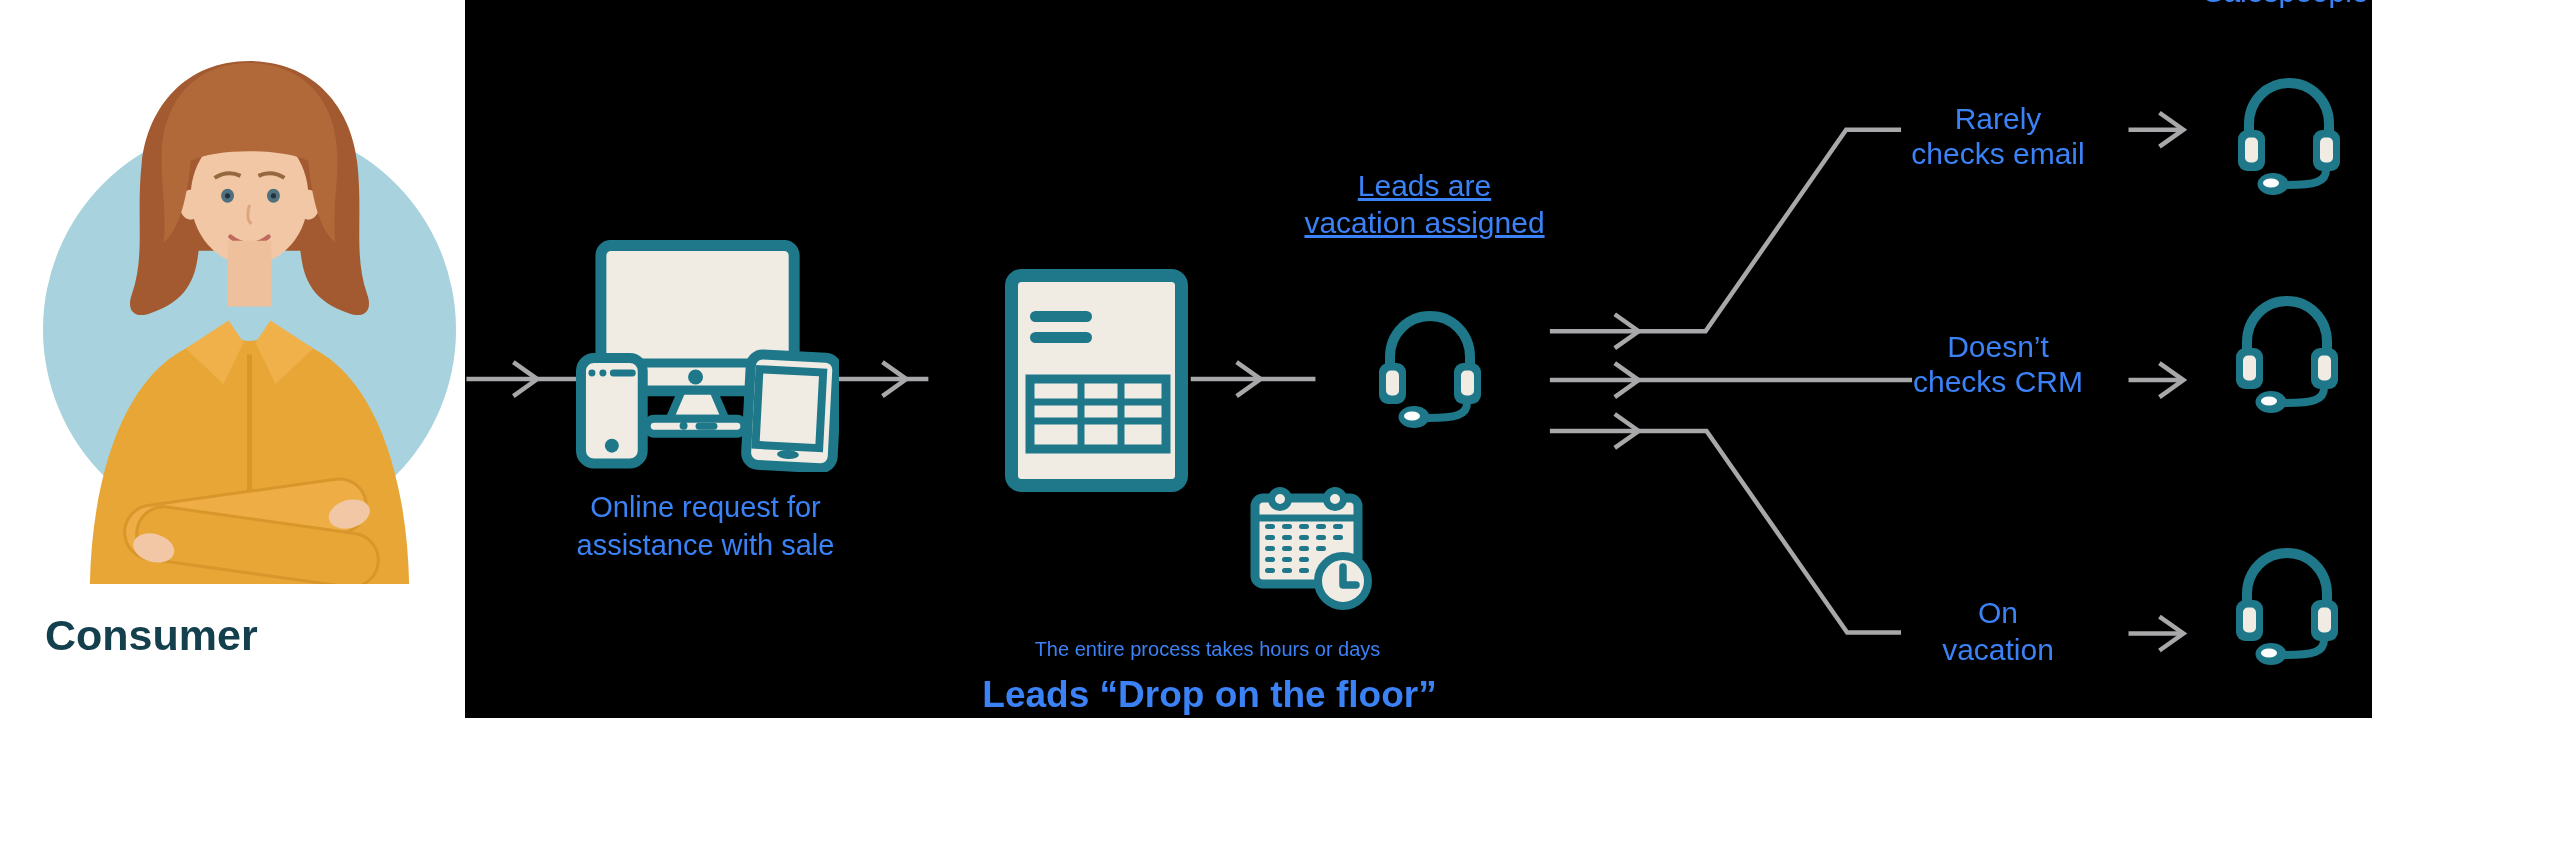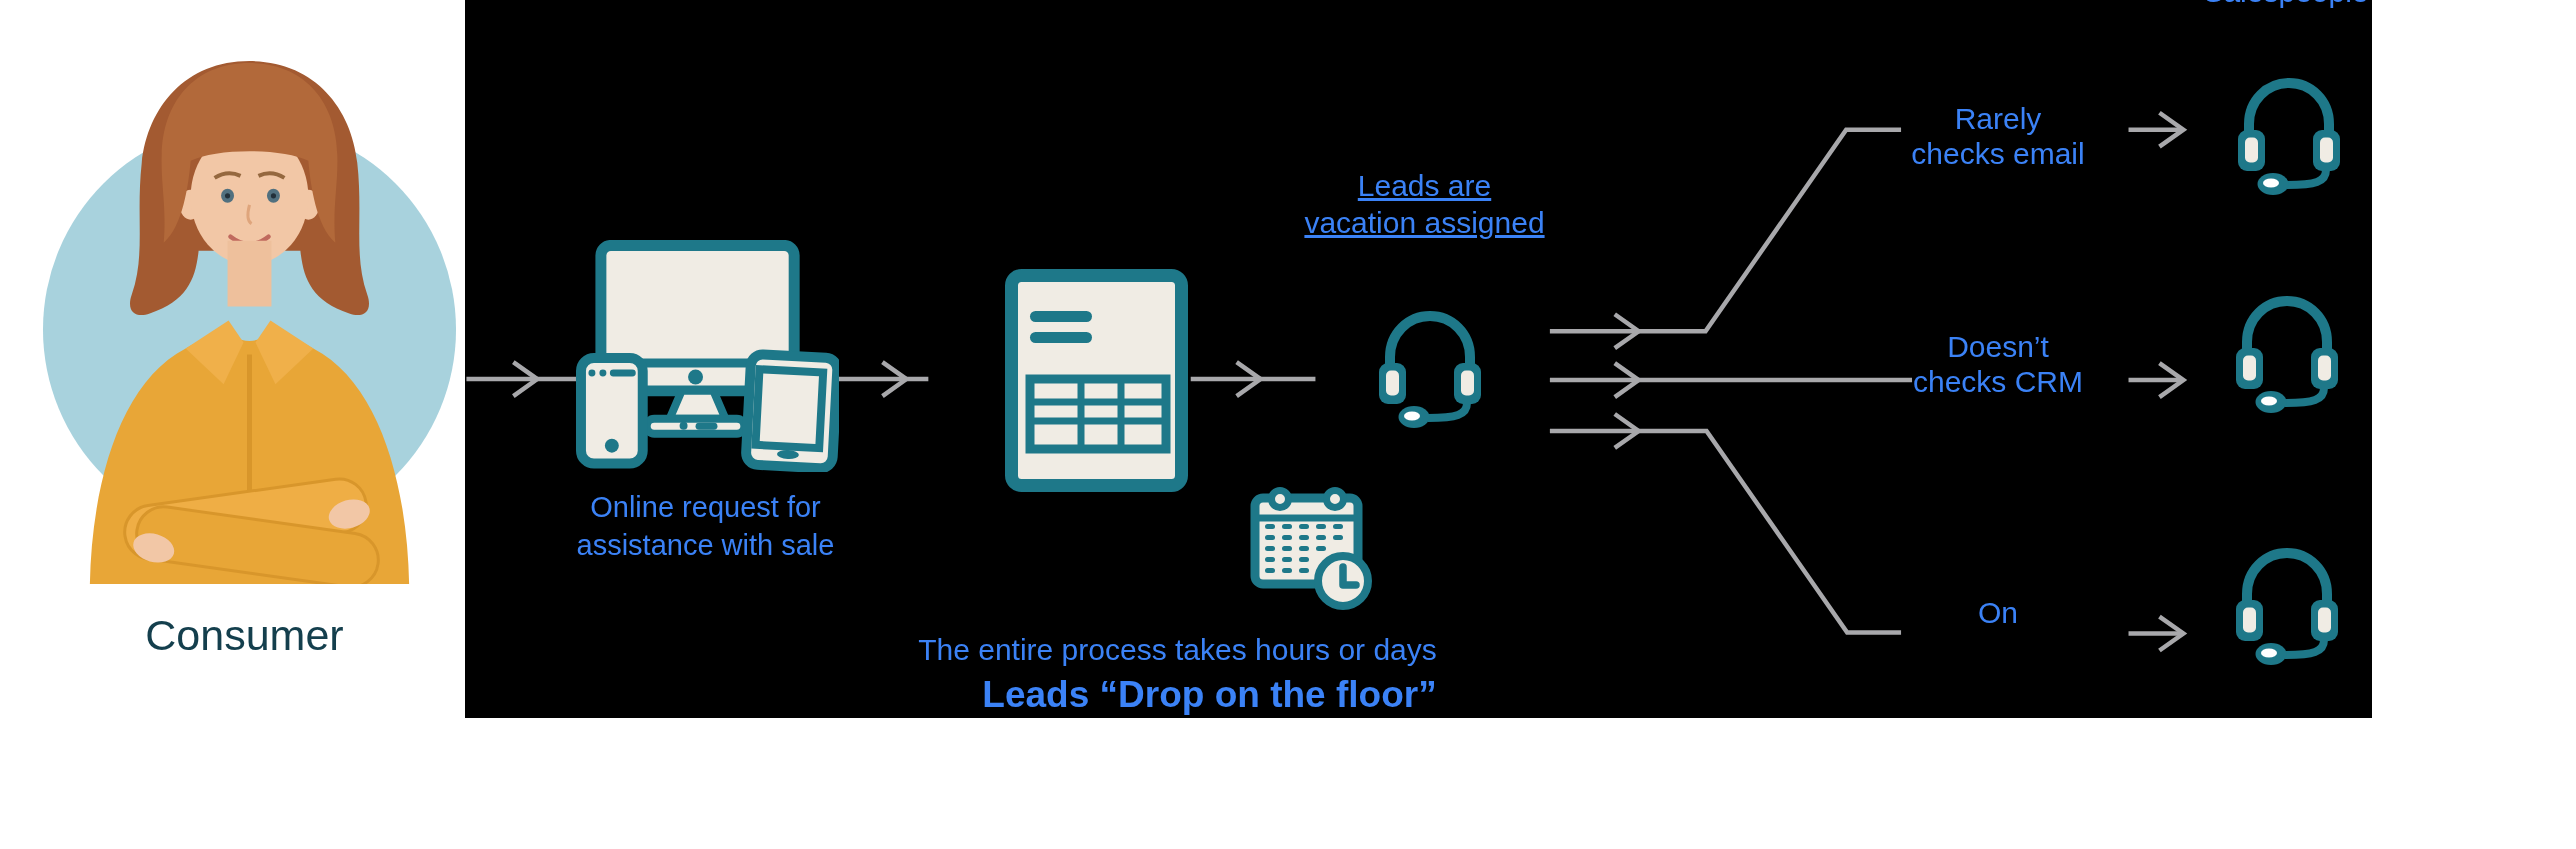--- a/index.html
+++ b/index.html
@@ -4,28 +4,28 @@
 <style>
   html,body{margin:0;padding:0;background:#ffffff;}
   body{width:2576px;height:849px;position:relative;overflow:hidden;
        font-family:"Liberation Sans", sans-serif;}
   .abs{position:absolute;}
   #panel{left:465px;top:0;width:1907px;height:718px;background:#000000;}
   .lbl{color:#3b82f6;text-align:center;font-size:30px;line-height:35px;font-weight:400;}
   .lbl div{white-space:nowrap;}
   #request-label{left:546px;top:488px;width:319px;font-size:29px;line-height:38px;}
   #assign-label{left:1275px;top:167px;width:299px;line-height:37px;text-decoration:underline;}
-  #process-note{left:898px;top:632px;width:559px;font-size:30px;}
+  #process-note{left:928px;top:632px;width:559px;font-size:20px;}
   #drop-note{left:930px;top:677px;width:559px;font-size:37px;font-weight:700;}
   #branch-0{left:1878px;top:101px;width:240px;}
   #branch-1{left:1878px;top:329px;width:240px;}
   #branch-2{left:1878px;top:594px;width:240px;line-height:37px;}
   #salespeople-label{left:2166px;top:-26px;width:240px;}
-  #consumer-label{left:45px;top:611px;width:399px;text-align:center;
-                  font-size:43px;color:#143f4d;font-weight:400;}
+  #consumer-label{left:45px;top:611px;width:399px;
+                  font-size:43px;color:#143f4d;font-weight:700;}
   svg{display:block;}
 </style>
 </head>
 <body>
 
 <div id="panel" class="abs"></div>
 
 <svg class="abs" style="left:0;top:0" width="2576" height="849" viewBox="0 0 2581 851">
   <g stroke="#a8a8ab" stroke-width="4.5" fill="none">
 
@@ -214,20 +214,21 @@
 <div id="branch-0" class="abs lbl">
   <div>Rarely</div>
   <div>checks email</div>
 </div>
 <div id="branch-1" class="abs lbl">
   <div>Doesn’t</div>
   <div>checks CRM</div>
 </div>
 <div id="branch-2" class="abs lbl">
   <div>On</div>
+  <div>vacation</div>
 </div>
 
 <div id="salespeople-label" class="abs lbl">Salespeople</div>
 
 <svg class="abs" style="left:2225px;top:72px" width="128" height="128" viewBox="0 0 128 128">
   <use href="#hs"></use>
 </svg>
 <svg class="abs" style="left:2223px;top:290px" width="128" height="128" viewBox="0 0 128 128">
   <use href="#hs"></use>
 </svg>

